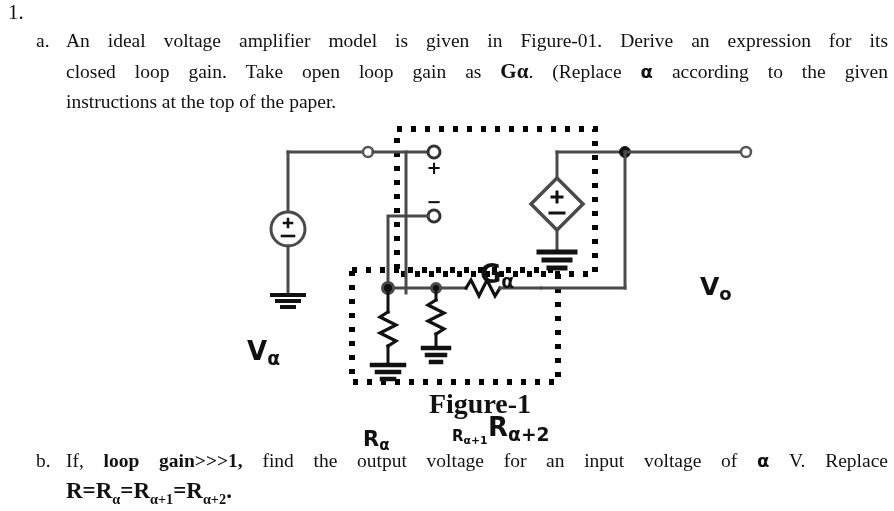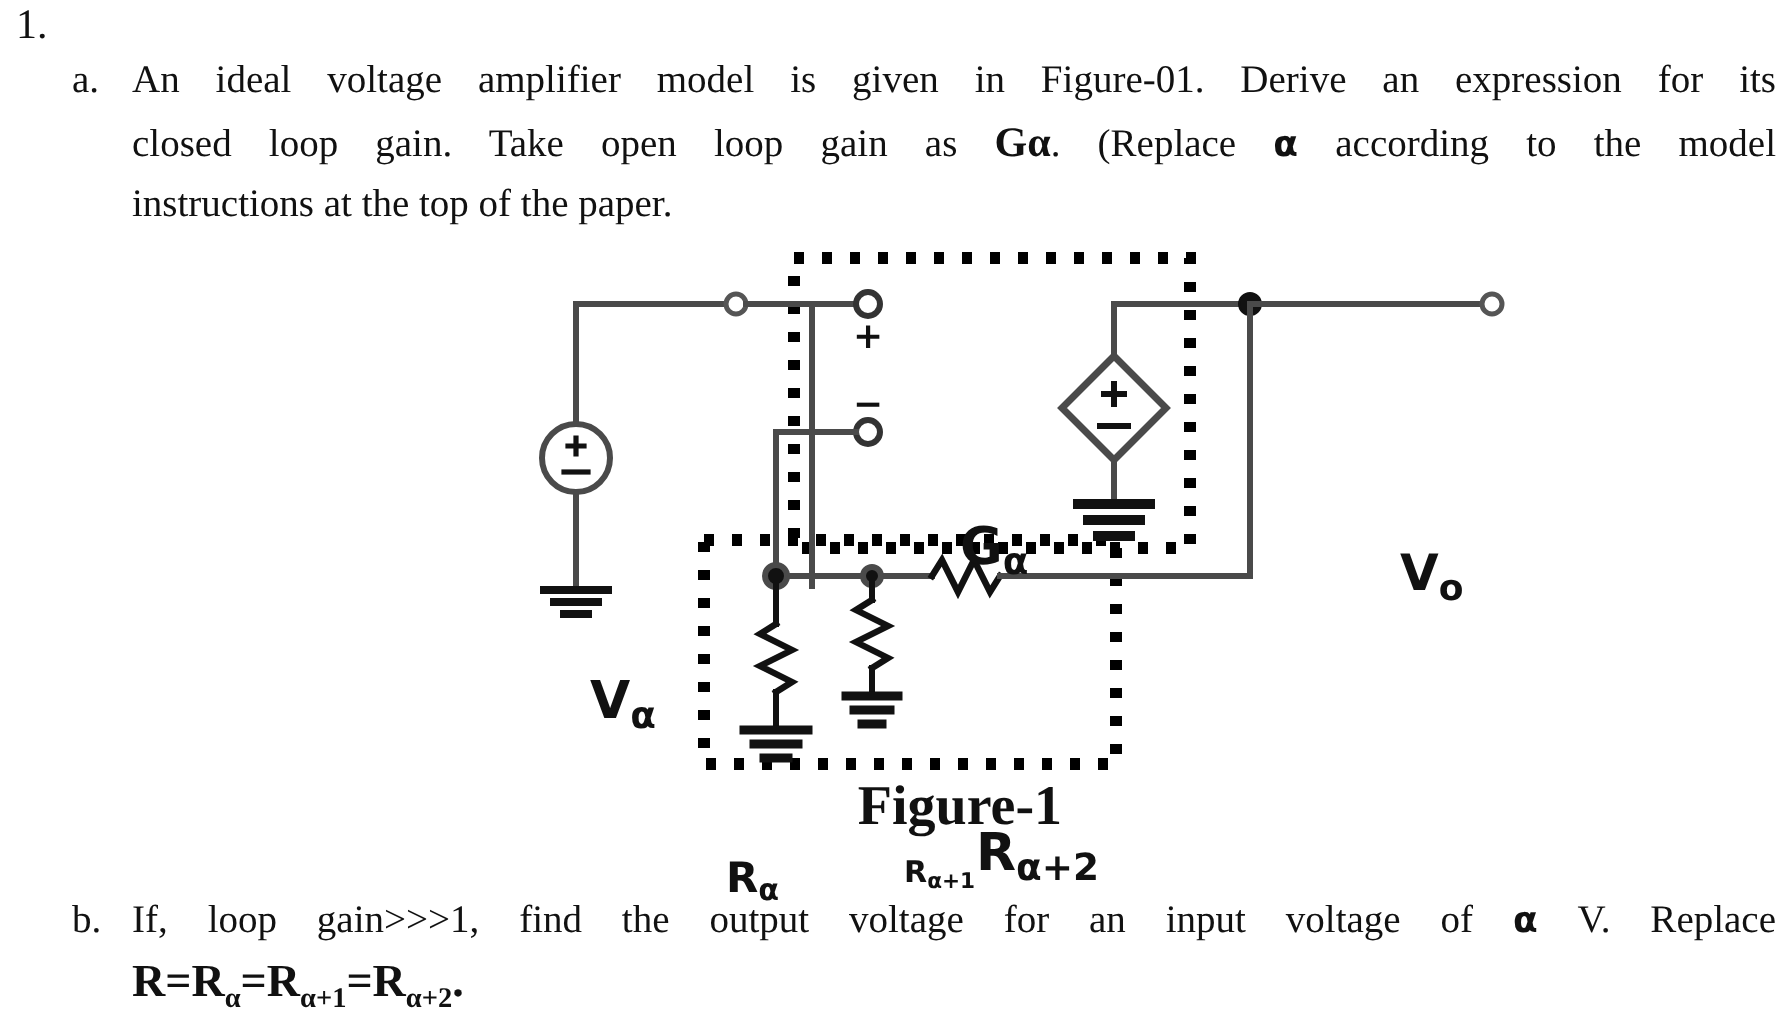--- a/index.html
+++ b/index.html
@@ -49,21 +49,21 @@
 
   .just {
     text-align: justify;
     text-align-last: justify;
   }
   .nojust {
     text-align: center;
     text-align-last: left;
   }
 
-  b.bold { font-weight: normal; }
+  b.bold { font-weight: bold; }
   .alpha {
     font-family: "DejaVu Sans", sans-serif;
     font-weight: bold;
     font-style: normal;
     font-size: 18px;
   }
   .gsym {
     font-weight: bold;
     font-size: 21px;
   }
@@ -100,37 +100,37 @@
     font-family: "DejaVu Sans", sans-serif;
     font-weight: bold;
     color: #111;
     white-space: nowrap;
     line-height: 1;
   }
   .lbl sub {
     font-size: 0.72em;
     vertical-align: -0.28em;
   }
-  .lbl-va { left: 247px; top: 220px; font-size: 26px; margin-left: 48px; }
+  .lbl-va { left: 247px; top: 220px; font-size: 26px; }
   .lbl-ga { left: 480px; top: 143px; font-size: 26px; }
   .lbl-vo { left: 700px; top: 156px; font-size: 25px; }
   .lbl-ra { left: 363px; top: 311px; font-size: 21px; text-align: right; }
   .lbl-ra1 { left: 452px; top: 311px; font-size: 15px; }
   .lbl-ra2 { left: 488px; top: 296px; font-size: 26px; }
 </style>
 </head>
 <body>
 
 <div class="q-number">1.</div>
 
 <div class="item item-a">
   <div class="item-marker">a.</div>
   <div class="item-body">
     <div class="just">An ideal voltage amplifier model is given in Figure-01. Derive an expression for its</div>
-    <div class="just"><span>closed loop gain. Take open loop gain as </span><span class="gsym">Gα</span><span>. (Replace </span><span class="alpha">α</span><span> according to the model</span></div>
+    <div class="just"><span>closed loop gain. Take open loop gain as </span><span class="gsym">Gα</span><span>. (Replace </span><span class="alpha">α</span><span> according to the given</span></div>
     <div class="nojust">instructions at the top of the paper.</div>
   </div>
 </div>
 
 <div id="figure">
   <svg width="894" height="310" viewBox="0 0 894 310" xmlns="http://www.w3.org/2000/svg">
     <g fill="none" stroke="#4a4a4a" stroke-width="3" stroke-linecap="square">
 
       <rect x="397" y="11" width="198" height="145" fill="none" stroke="#000000" stroke-width="6" stroke-dasharray="5 9" stroke-linecap="butt"></rect>
       <rect x="352" y="152" width="206" height="112" fill="none" stroke="#000000" stroke-width="6" stroke-dasharray="5 9" stroke-linecap="butt"></rect>

